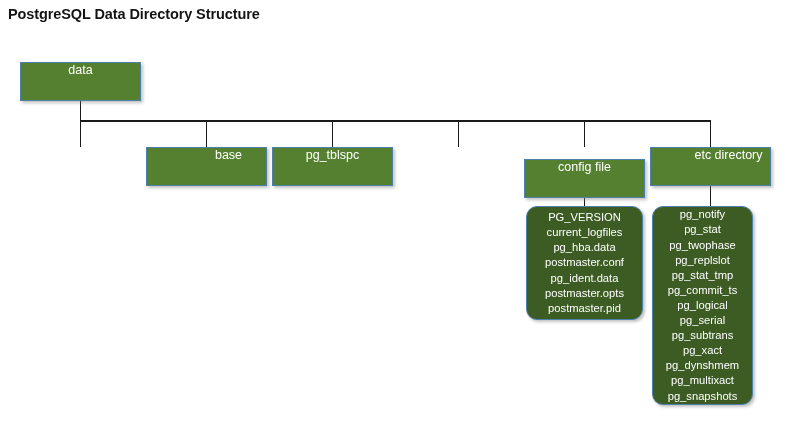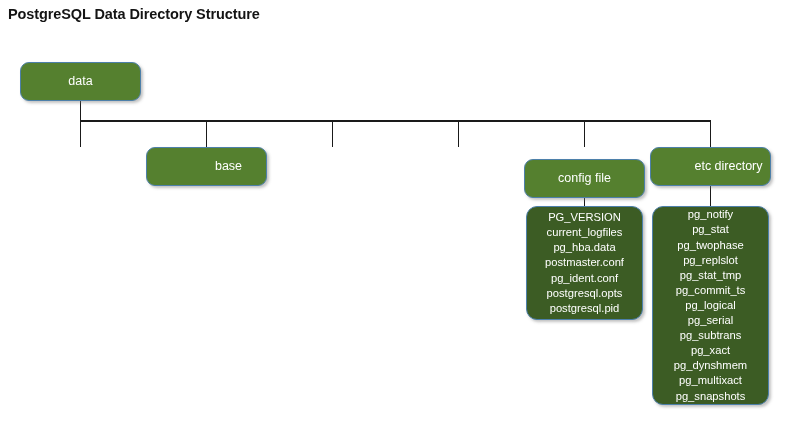--- a/index.html
+++ b/index.html
@@ -42,26 +42,26 @@
     left: 0; top: 0;
     width: 800px;
     height: 446px;
     pointer-events: none;
   }
 
   
   .node {
     position: absolute;
     box-sizing: border-box;
-    border-radius: 9px;
+    border-radius: 0;
     border: 1.4px solid #4d80aa;
     background: #55802f;
     color: #ffffff;
     display: flex;
-    align-items: center;
+    align-items: flex-start;
     justify-content: center;
     text-align: center;
     box-shadow: 2px 2px 3px rgba(120,120,120,0.45);
   }
   .node .node-label {
     font-size: 12.5px;
     line-height: 1.15;
     color: #ffffff;
     white-space: nowrap;
   }
@@ -124,41 +124,44 @@
 
   <div class="node box-root" style="left:20px; top:62px;">
     <span class="node-label">data</span>
   </div>
 
 
   <div class="node box-l1" style="left:146px; top:147px;padding-left:44px;">
     <span class="node-label">base</span>
   </div>
 
+  <div class="node box-l1" style="left:272px; top:147px;">
+    <span class="node-label">pg_tblspc</span>
+  </div>
 
 
   <div class="node box-l1" style="left:524px; top:147px;margin-top:12px;">
     <span class="node-label">config file</span>
   </div>
 
   <div class="node box-l1" style="left:650px; top:147px;padding-left:36px;">
     <span class="node-label">etc directory</span>
   </div>
 
   <div class="listbox" id="listbox-config-file" style="left:526px; top:206px; width:117px; height:114px;">
     <span class="list-line">PG_VERSION</span>
     <span class="list-line">current_logfiles</span>
     <span class="list-line">pg_hba.data</span>
     <span class="list-line">postmaster.conf</span>
-    <span class="list-line">pg_ident.conf</span>
-    <span class="list-line">postgresql.opts</span>
-    <span class="list-line">postgresql.pid</span>
+    <span class="list-line">pg_ident.data</span>
+    <span class="list-line">postmaster.opts</span>
+    <span class="list-line">postmaster.pid</span>
   </div>
 
-  <div class="listbox" id="listbox-etc-directory" style="left:652px; top:206px; width:117px; height:199px;">
+  <div class="listbox" id="listbox-etc-directory" style="left:652px; top:206px; width:101px; height:199px;">
     <span class="list-line">pg_notify</span>
     <span class="list-line">pg_stat</span>
     <span class="list-line">pg_twophase</span>
     <span class="list-line">pg_replslot</span>
     <span class="list-line">pg_stat_tmp</span>
     <span class="list-line">pg_commit_ts</span>
     <span class="list-line">pg_logical</span>
     <span class="list-line">pg_serial</span>
     <span class="list-line">pg_subtrans</span>
     <span class="list-line">pg_xact</span>

